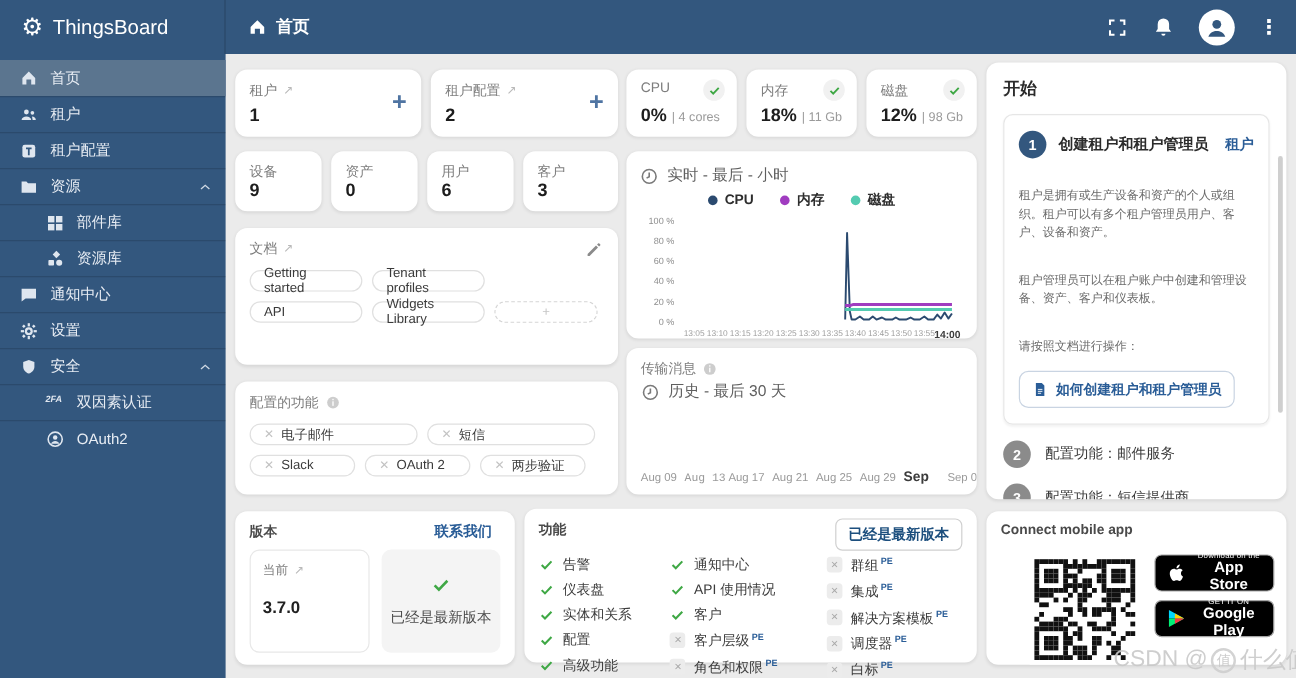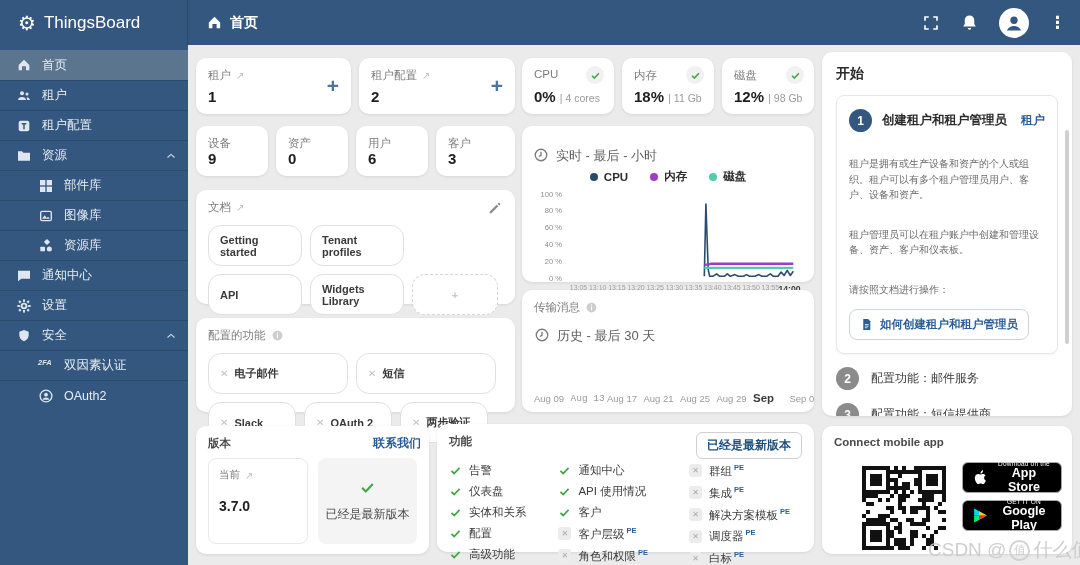--- a/index.html
+++ b/index.html
@@ -42,25 +42,25 @@
   .cvalue small { font-weight:normal; color:#9a9a9a; font-size:10.5px; }
   .plus { position:absolute; right:12px; top:50%; transform:translateY(-50%); color:#4f74a2; font-size:21px; font-weight:bold; cursor:pointer; }
   .okbadge { position:absolute; right:10px; top:8px; width:18px; height:18px; border-radius:50%; background:#f1f1f1; display:flex; align-items:center; justify-content:center; }
   .okbadge svg { width:11px; height:11px; }
   .sicon { width:14px; height:14px; color:#8a8a8a; display:inline-flex; }
   .sicon svg { width:100%; height:100%; }
   .iicon { width:13px; height:13px; display:inline-flex; }
   .iicon svg { width:100%; height:100%; }
 
   .chips { display:flex; flex-wrap:wrap; gap:8px; margin-top:10px; }
-  .chip { border:1px solid #e0e0e0; border-radius:13px; height:41px; display:flex; align-items:center; gap:6px; padding:0 11px; font-size:11px; color:#3a3a3a; cursor:pointer; background:#fff;font-weight:bold; }
+  .chip { border:1px solid #e0e0e0; border-radius:13px; height:18px; display:flex; align-items:center; gap:6px; padding:0 11px; font-size:11px; color:#3a3a3a; cursor:pointer; background:#fff; }
   .chip .x { color:#c2c2c2; font-size:10px; }
   .chip.dashed { border:1px dashed #d5d5d5; color:#c6c6c6; justify-content:center; }
 
-  .subtitle { display:flex; align-items:flex-start; gap:7px; color:#5f5f5f; font-size:13px; margin-top:12px; }
+  .subtitle { display:flex; align-items:flex-end; gap:7px; color:#5f5f5f; font-size:13px; margin-top:2px; }
   .subtitle .clk { width:16px; height:16px; color:#7a7a7a; }
   .subtitle .clk svg { width:100%; height:100%; }
 
   .legend { display:flex; justify-content:center; gap:22px; margin-top:4px; }
   .litem { display:flex; align-items:center; gap:6px; font-size:11.5px; font-weight:bold; color:#2d2d2d; cursor:pointer; }
   .ldot { width:8px; height:8px; border-radius:50%; }
   .tick { font-size:7px; fill:#9e9e9e; }
   .tick.bold { font-size:8.6px; fill:#3c3c3c; font-weight:bold; }
   .ytick { font-size:7.6px; fill:#8e8e8e; }
 
@@ -193,29 +193,20 @@
       <div class="nav-item child">
         <span class="nicon">
           <svg viewBox="0 0 24 24" fill="currentColor">
             <rect x="3" y="3" width="8" height="8"></rect>
             <rect x="13" y="3" width="8" height="8"></rect>
             <rect x="3" y="13" width="8" height="8"></rect>
             <rect x="13" y="13" width="8" height="8"></rect>
           </svg>
         </span>
         <span>部件库</span>
-      </div>
-      <div class="nav-item child">
-        <span class="nicon">
-          <svg viewBox="0 0 24 24">
-            <rect x="4" y="5" width="16" height="14" rx="2" fill="none" stroke="currentColor" stroke-width="2"></rect>
-            <path d="M6 16l4-5 3 4 2-2 3 3z" fill="currentColor"></path>
-          </svg>
-        </span>
-        <span>图像库</span>
       </div>
       <div class="nav-item child">
         <span class="nicon">
           <svg viewBox="0 0 24 24" fill="currentColor">
             <rect x="10.2" y="2.7" width="6.6" height="6.6" transform="rotate(45 13.5 6)"></rect>
             <rect x="3.5" y="13" width="7" height="7" rx="1"></rect>
             <circle cx="17" cy="16.5" r="3.8"></circle>
           </svg>
         </span>
         <span>资源库</span>
@@ -472,21 +463,21 @@
           <span class="mtick" style="left: 121.5px;">Aug 21</span>
           <span class="mtick" style="left: 158px;">Aug 25</span>
           <span class="mtick" style="left: 194.5px;">Aug 29</span>
           <span class="mtick bold" style="left: 231px;">Sep</span>
           <span class="mtick" style="left: 267.5px;">Sep 02</span>
         </div>
     </div>
 
     <div class="card" style="left:196px;top:426px;width:233px;height:128px">
       <div class="ctitle" style="color:#4a4a4a;font-weight:bold">版本</div>
-      <span class="link" style="position:absolute;right:8px;top:9px">联系我们</span>
+      <span class="link" style="position:absolute;right:19px;top:9px">联系我们</span>
       <div class="vbox left">
         <div class="ctitle" style="font-size:10.5px">
             <span>当前</span>
             <span class="ext">↗</span>
           </div>
         <div class="cur">3.7.0</div>
       </div>
       <div class="vbox right">
         <svg width="17" height="17" viewBox="0 0 24 24">
             <path d="M4.5 12.5l5 5L19.5 7" fill="none" stroke="#3fa845" stroke-width="3"></path>

